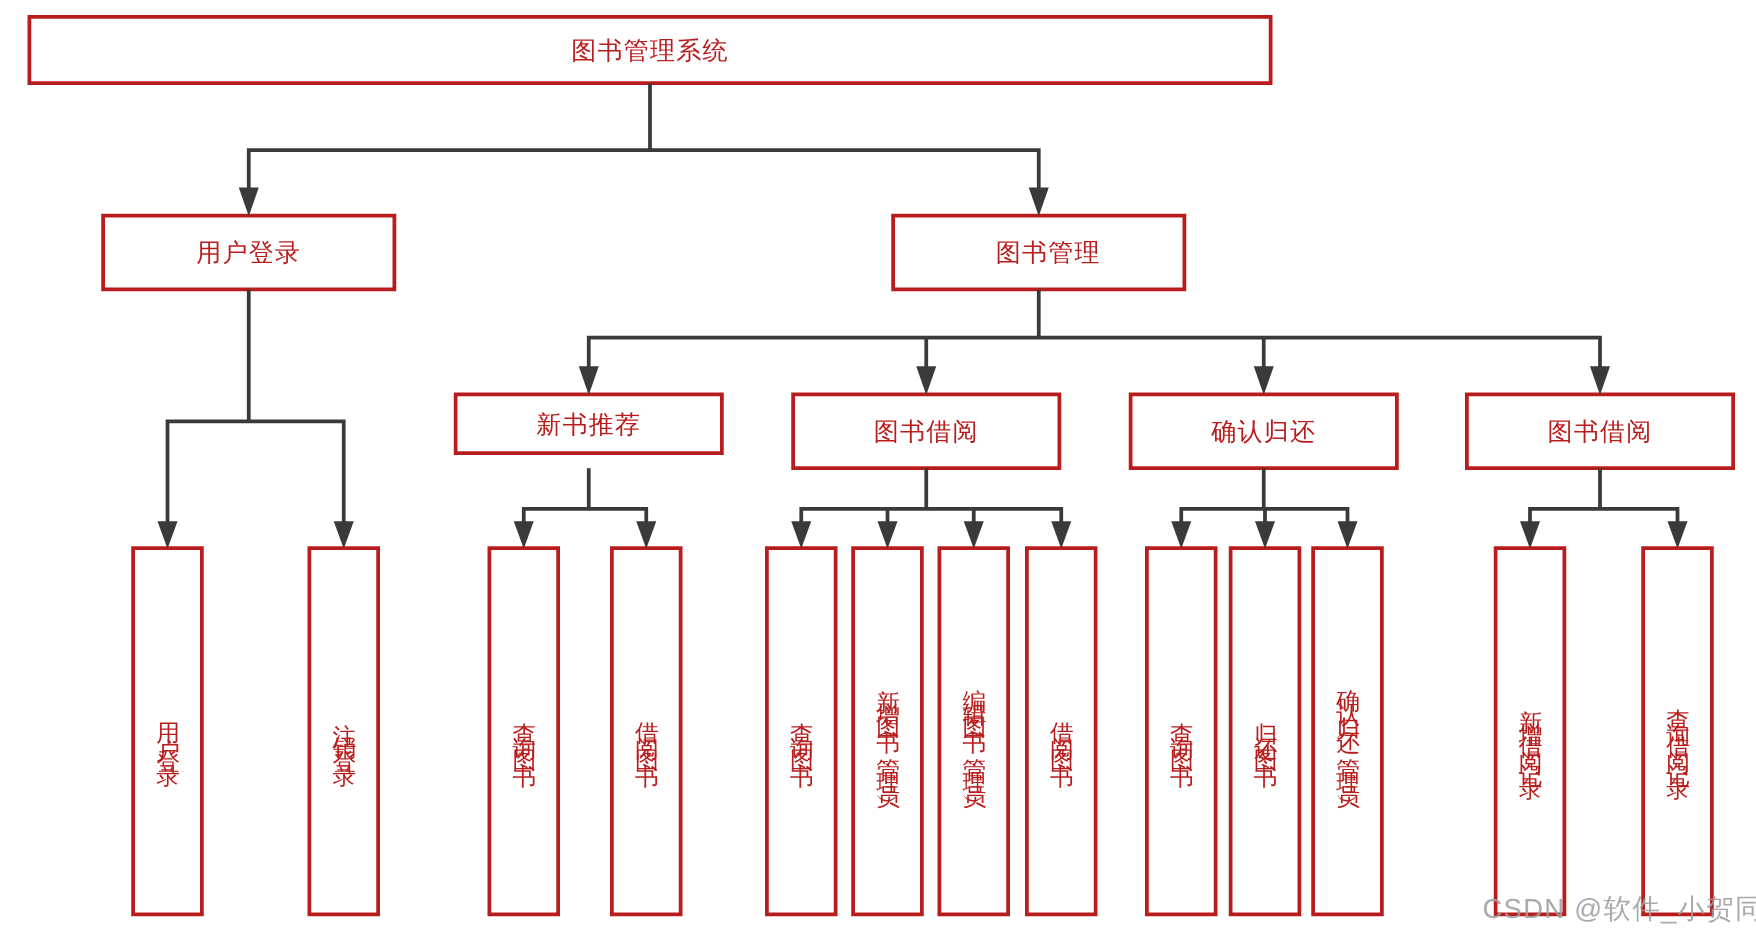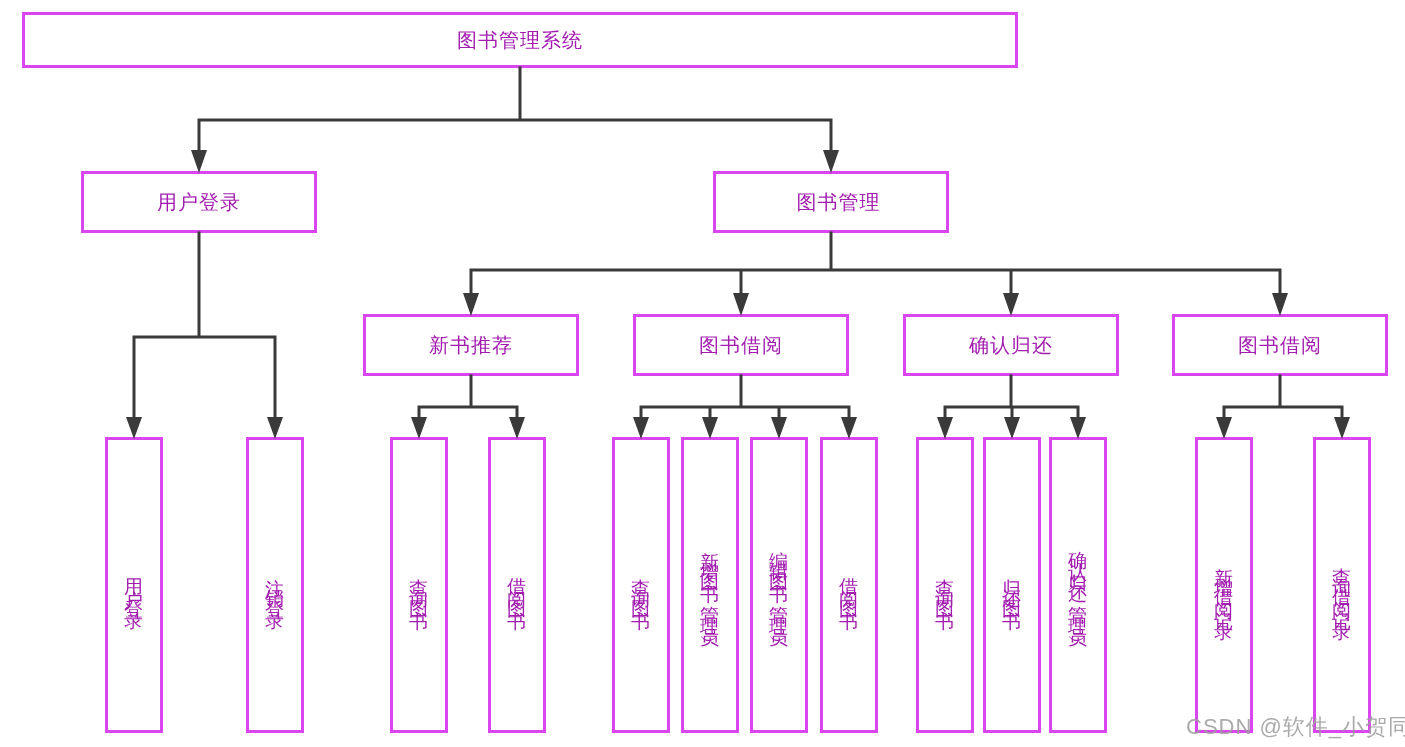--- a/index.html
+++ b/index.html
@@ -14,26 +14,26 @@
   .connector-layer {
     position: absolute;
     left: 0; top: 0;
     width: 1405px; height: 747px;
     z-index: 2;
     pointer-events: none;
   }
   .box {
     position: absolute;
     box-sizing: border-box;
-    border: 3px solid #d946ef;
+    border: 3px solid #b91c1c;
     background: #ffffff;
     display: flex;
     align-items: center;
     justify-content: center;
-    color: #a21caf;
+    color: #b91c1c;
     font-size: 20px;
     letter-spacing: 1px;
     z-index: 1;
     white-space: nowrap;
   }
   .box.v {
     writing-mode: vertical-rl;
     text-orientation: mixed;
     font-size: 19px;
     letter-spacing: 11px;
@@ -111,21 +111,21 @@
       <polygon points="1216,417 1232,417 1224,439"></polygon>
       <polygon points="1334,417 1350,417 1342,439"></polygon>
     </g>
   </svg>
 
   <div class="box" style="left:22px; top:12px; width:996px; height:56px;">图书管理系统</div>
 
   <div class="box" style="left:81px; top:171px; width:236px; height:62px;">用户登录</div>
   <div class="box" style="left:713px; top:171px; width:236px; height:62px;padding-left:15px;">图书管理</div>
 
-  <div class="box" style="left:363px; top:314px; width:216px; height:62px;">新书推荐</div>
+  <div class="box" style="left:363px; top:314px; width:216px; height:50px;">新书推荐</div>
   <div class="box" style="left:633px; top:314px; width:216px; height:62px;">图书借阅</div>
   <div class="box" style="left:903px; top:314px; width:216px; height:62px;">确认归还</div>
   <div class="box" style="left:1172px; top:314px; width:216px; height:62px;">图书借阅</div>
 
   <div class="box v" style="left:105px; top:437px; width:58px; height:296px;">用户登录</div>
   <div class="box v" style="left:246px; top:437px; width:58px; height:296px;">注销登录</div>
 
   <div class="box v" style="left:390px; top:437px; width:58px; height:296px;">查询图书</div>
   <div class="box v" style="left:488px; top:437px; width:58px; height:296px;">借阅图书</div>
 

